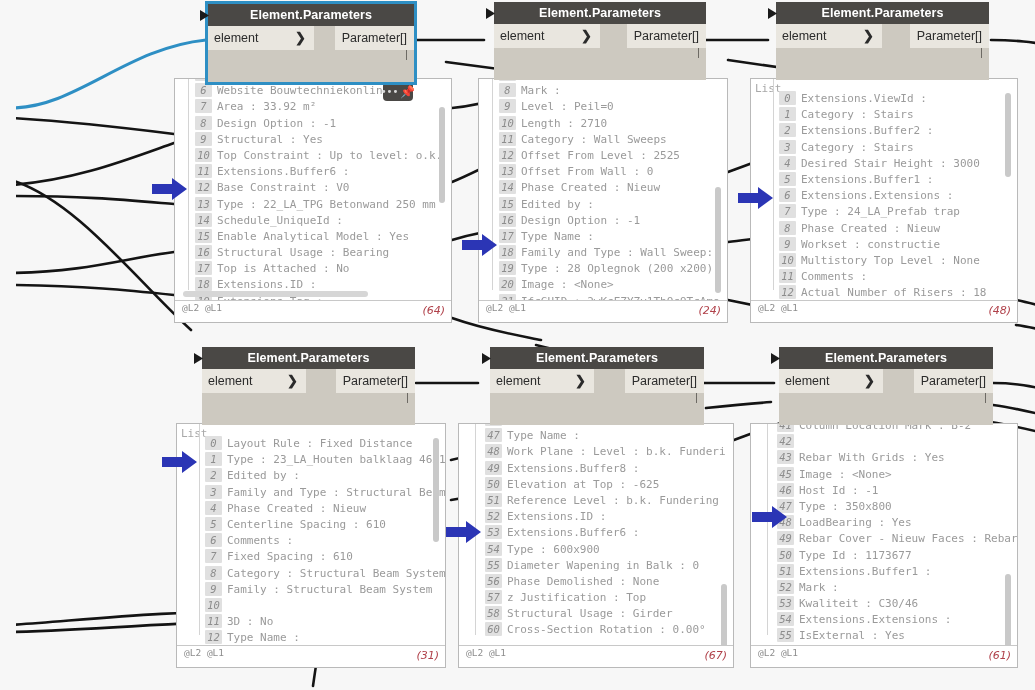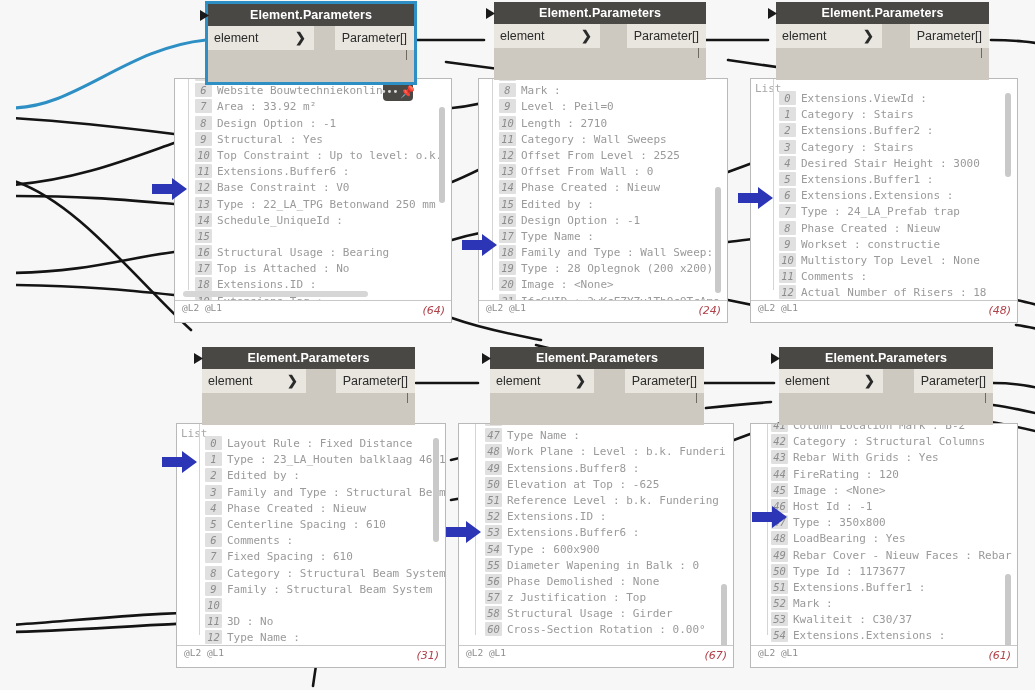--- a/index.html
+++ b/index.html
@@ -432,20 +432,21 @@
           <div class="row">
             <span class="idx">13</span>
             <span class="txt">Type : 22_LA_TPG Betonwand 250 mm</span>
           </div>
           <div class="row">
             <span class="idx">14</span>
             <span class="txt">Schedule_UniqueId :</span>
           </div>
           <div class="row">
             <span class="idx">15</span>
+            <span class="txt">Enable Analytical Model : Yes</span>
           </div>
           <div class="row">
             <span class="idx">16</span>
             <span class="txt">Structural Usage : Bearing</span>
           </div>
           <div class="row">
             <span class="idx">17</span>
             <span class="txt">Top is Attached : No</span>
           </div>
           <div class="row">
@@ -742,38 +743,33 @@
     <div class="watch-foot">
       <span class="lacing">@L2 @L1</span>
       <span class="count">(67)</span>
     </div>
   </div>
 
   <div class="watch" id="preview-6" style="left:734px;top:423px;width:268px;height:245px;">
     <div class="watch-body">
       <div class="indent-rail" style="left:16px;"></div>
       <div class="watch-root"></div>
-      <div class="watch-list" style="top:-6px;left:8px;">
+      <div class="watch-list" style="top:-6px;left:14px;">
           <div class="row">
             <span class="idx">41</span>
             <span class="txt">Column Location Mark : B-2</span>
           </div>
           <div class="row">
             <span class="idx">42</span>
-            <span class="txt">Category : Structural Columns</span>
           </div>
           <div class="row">
             <span class="idx">43</span>
             <span class="txt">Rebar With Grids : Yes</span>
           </div>
           <div class="row">
-            <span class="idx">44</span>
-            <span class="txt">FireRating : 120</span>
-          </div>
-          <div class="row">
             <span class="idx">45</span>
             <span class="txt">Image : &lt;None&gt;</span>
           </div>
           <div class="row">
             <span class="idx">46</span>
             <span class="txt">Host Id : -1</span>
           </div>
           <div class="row">
             <span class="idx">47</span>
             <span class="txt">Type : 350x800</span>
@@ -793,21 +789,21 @@
           <div class="row">
             <span class="idx">51</span>
             <span class="txt">Extensions.Buffer1 :</span>
           </div>
           <div class="row">
             <span class="idx">52</span>
             <span class="txt">Mark :</span>
           </div>
           <div class="row">
             <span class="idx">53</span>
-            <span class="txt">Kwaliteit : C30/37</span>
+            <span class="txt">Kwaliteit : C30/46</span>
           </div>
           <div class="row">
             <span class="idx">54</span>
             <span class="txt">Extensions.Extensions :</span>
           </div>
           <div class="row">
             <span class="idx">55</span>
             <span class="txt">IsExternal : Yes</span>
           </div>
         </div>

